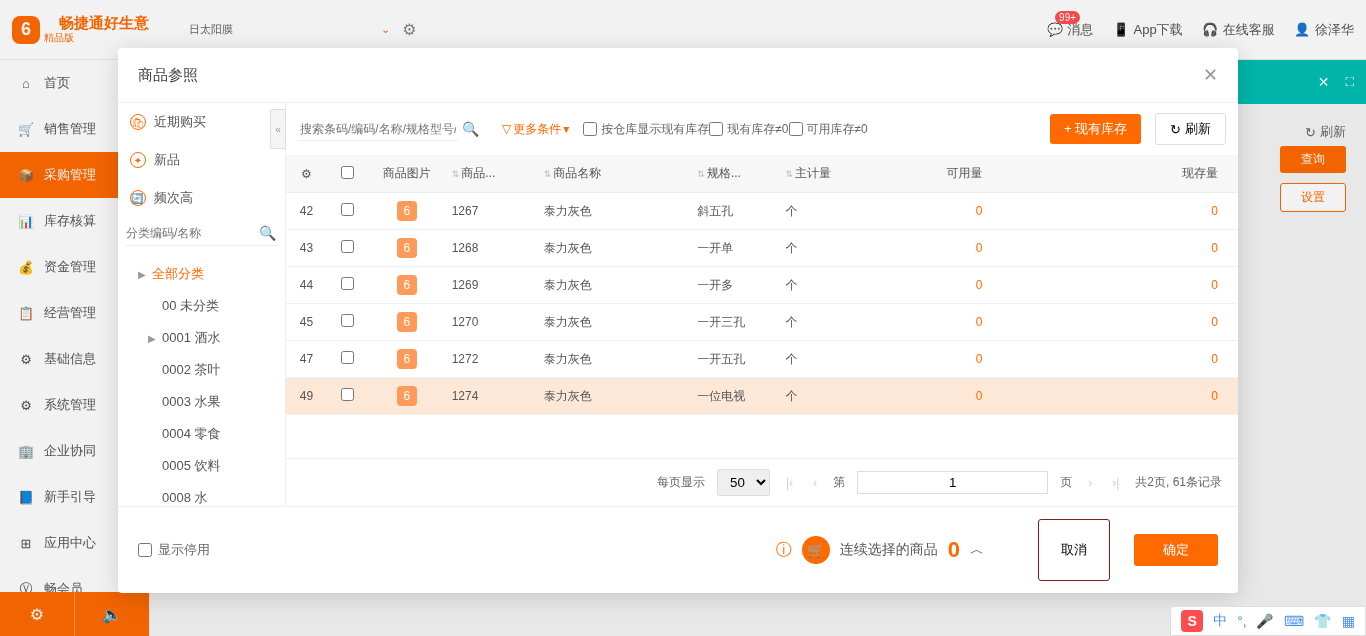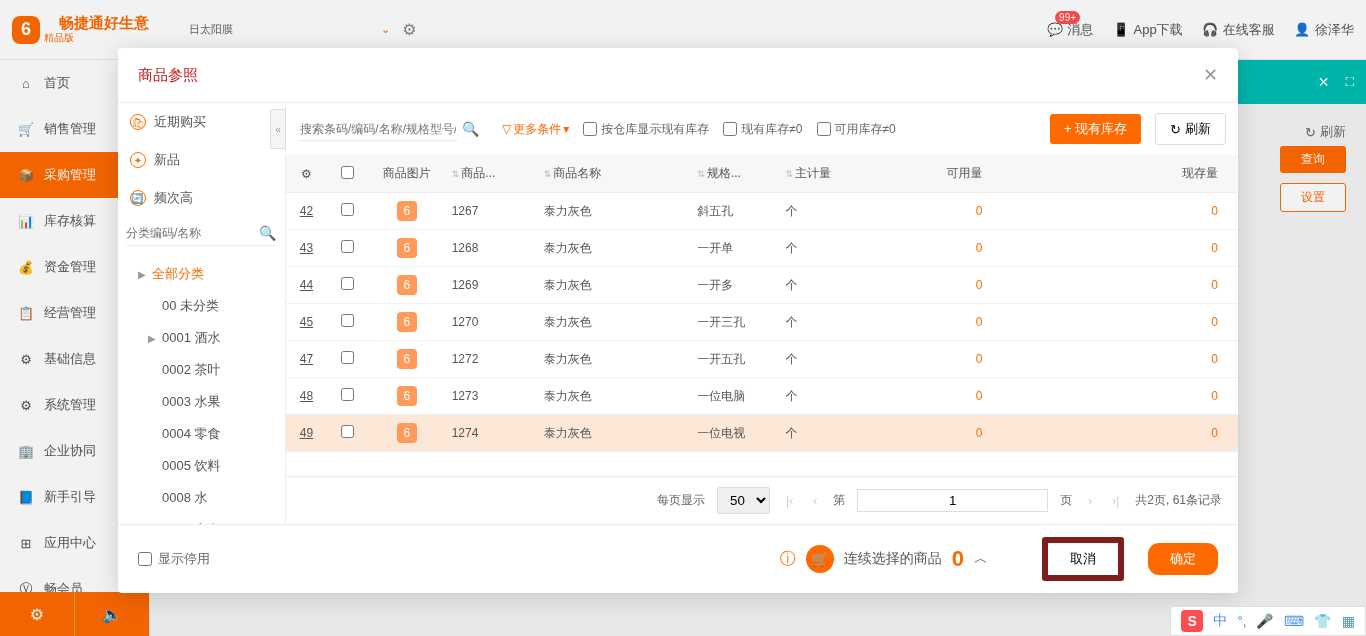--- a/index.html
+++ b/index.html
@@ -35,21 +35,21 @@
     .back-toolbar { position: absolute; top: 104px; left: 150px; right: 0; height: 56px; display: flex; align-items: center; justify-content: flex-end; gap: 12px; padding-right: 20px; }
     .back-btn-refresh { display: flex; align-items: center; gap: 4px; color: #666; font-size: 13px; cursor: pointer; }
     .back-btns-right { position: absolute; top: 146px; right: 20px; display: flex; flex-direction: column; gap: 10px; }
     .btn-orange-sm { background: #ff6a00; color: #fff; border: none; padding: 5px 16px; border-radius: 3px; font-size: 12px; cursor: pointer; }
     .btn-outline-sm { background: #fff; color: #ff6a00; border: 1px solid #ff6a00; padding: 5px 20px; border-radius: 3px; font-size: 12px; cursor: pointer; }
     
     
     .modal-backdrop { position: absolute; inset: 0; background: rgba(0,0,0,0.05); }
     .modal { position: absolute; top: 48px; left: 118px; width: 1120px; height: 545px; background: #fff; border-radius: 4px; box-shadow: 0 4px 24px rgba(0,0,0,0.15); display: flex; flex-direction: column; }
     .modal-header { padding: 16px 20px; display: flex; align-items: center; justify-content: space-between; border-bottom: 1px solid #eee; }
-    .modal-title { font-size: 15px; color: #b91c1c; font-weight: 500; }
+    .modal-title { font-size: 15px; color: #404040; font-weight: 500; }
     .modal-close { font-size: 18px; color: #999; cursor: pointer; }
     .modal-body { flex: 1; display: flex; overflow: hidden; }
     
     
     .modal-left { width: 168px; display: flex; flex-direction: column; border-right: 1px solid #eee; position: relative; }
     .scope-item { display: flex; align-items: center; gap: 8px; padding: 10px 12px; font-size: 13px; color: #555; cursor: pointer; }
     .scope-icon { width: 16px; height: 16px; border-radius: 50%; border: 1.5px solid #ff6a00; display: flex; align-items: center; justify-content: center; color: #ff6a00; font-size: 10px; }
     .collapse-btn { width: 16px; height: 40px; background: #f5f5f5; border: 1px solid #ddd; display: flex; align-items: center; justify-content: center; position: absolute; right: -1px; top: 6px; cursor: pointer; font-size: 10px; color: #999; border-radius: 2px 0 0 2px; }
     .cat-search { margin: 4px 8px 8px; display: flex; align-items: center; border-bottom: 1px solid #eee; padding: 4px 0; }
     .cat-search input { border: none; flex: 1; font-size: 12px; outline: none; color: #999; width: 100%; }
@@ -75,21 +75,21 @@
     
     .table-wrap { flex: 1; overflow: auto; }
     table { width: 100%; border-collapse: collapse; font-size: 12px; color: #555; }
     thead th { background: #f7f7f7; padding: 10px 6px; text-align: left; font-weight: normal; border-bottom: 1px solid #eee; position: sticky; top: 0; }
     thead th .sort { color: #bbb; font-size: 9px; margin-right: 2px; }
     tbody td { padding: 8px 6px; border-bottom: 1px solid #f0f0f0; }
     tbody tr.hover { background: #fde8d8; }
     .prod-img { width: 20px; height: 20px; background: #ff9a5a; border-radius: 4px; display: inline-flex; align-items: center; justify-content: center; color: #fff; font-size: 12px; }
     .col-gear { width: 36px; text-align: center; }
     .col-chk { width: 40px; text-align: center; }
-    .col-idx { width: 40px; text-align: center; text-decoration: underline; }
+    .col-idx { width: 40px; text-align: center; }
     .col-img { width: 76px; text-align: center; }
     .col-code { width: 90px; }
     .col-name { width: 150px; }
     .col-spec { width: 86px; }
     .col-unit { width: 68px; }
     .col-avail { width: 150px; text-align: right; padding-right: 20px !important; }
     .col-stock { width: 230px; text-align: right; padding-right: 20px !important; }
     .orange-num { color: #ff6a00; }
     
     
@@ -99,22 +99,22 @@
     .pager .nav-ic { color: #ccc; cursor: pointer; padding: 0 4px; }
     
     
     .modal-footer { padding: 12px 20px; display: flex; align-items: center; gap: 24px; border-top: 1px solid #eee; }
     .footer-left { display: flex; align-items: center; gap: 6px; font-size: 13px; color: #666; }
     .footer-center { margin-left: auto; display: flex; align-items: center; gap: 10px; font-size: 14px; color: #555; }
     .cart-ic { width: 28px; height: 28px; background: #ff6a00; border-radius: 50%; display: flex; align-items: center; justify-content: center; color: #fff; }
     .count-big { color: #ff6a00; font-size: 22px; font-weight: bold; }
     .help-ic { color: #ff6a00; font-size: 16px; cursor: pointer; }
     .chev-up { color: #666; cursor: pointer; }
-    .btn-cancel { background: #fff; border: 6px solid #7f1d1d; padding: 7px 22px; border-radius: 3px; font-size: 13px; cursor: pointer; margin-left: 30px; }
-    .btn-confirm { background: #ff6a00; color: #fff; border: none; padding: 7px 22px; border-radius: 11px; font-size: 13px; cursor: pointer; }
+    .btn-cancel { background: #fff; border: 1px solid #7f1d1d; padding: 21px 22px; border-radius: 3px; font-size: 13px; cursor: pointer; margin-left: 30px; }
+    .btn-confirm { background: #ff6a00; color: #fff; border: none; padding: 7px 29px; border-radius: 3px; font-size: 13px; cursor: pointer; }
     
     
     .ime-bar { position: absolute; bottom: 0; right: 0; height: 30px; background: #fff; border: 1px solid #ddd; border-radius: 4px 0 0 0; display: flex; align-items: center; gap: 10px; padding: 0 10px; font-size: 14px; }
     .ime-logo { width: 22px; height: 22px; background: #ff4d4f; border-radius: 4px; color: #fff; display: flex; align-items: center; justify-content: center; font-weight: bold; font-size: 14px; }
     .ime-bar span { color: #4a90e2; cursor: pointer; }
   </style>
 </head>
 <body>
 
 <div class="top-header">
@@ -297,21 +297,21 @@
       <div class="filter-bar">
         <div class="search-input">
           <input type="text" placeholder="搜索条码/编码/名称/规格型号/别名" style="">
           <span class="ic">🔍</span>
         </div>
         <div class="filter-link">
           <span>▽</span>
           <span>更多条件</span>
           <span>▾</span>
         </div>
-        <div id="filter-chks" style="display:flex;gap:14px">
+        <div id="filter-chks" style="display:flex;">
             <label class="chk-label">
               <input type="checkbox" style="">
               <span>按仓库显示现有库存</span>
             </label>
             <label class="chk-label">
               <input type="checkbox" style="">
               <span>现有库存≠0</span>
             </label>
             <label class="chk-label">
               <input type="checkbox" style="">
@@ -388,31 +388,20 @@
     <td class="col-idx">47</td>
     <td class="col-chk"><input type="checkbox" style=""></td>
     <td class="col-img"><span class="prod-img">6</span></td>
     <td class="col-code">1272</td>
     <td class="col-name">泰力灰色</td>
     <td class="col-spec">一开五孔</td>
     <td class="col-unit">个</td>
     <td class="col-avail orange-num">0</td>
     <td class="col-stock orange-num">0</td>
               </tr>
-              <tr>
-    <td class="col-idx">48</td>
-    <td class="col-chk"><input type="checkbox" style=""></td>
-    <td class="col-img"><span class="prod-img">6</span></td>
-    <td class="col-code">1273</td>
-    <td class="col-name">泰力灰色</td>
-    <td class="col-spec">一位电脑</td>
-    <td class="col-unit">个</td>
-    <td class="col-avail orange-num">0</td>
-    <td class="col-stock orange-num">0</td>
-              </tr>
               <tr class="hover">
     <td class="col-idx">49</td>
     <td class="col-chk"><input type="checkbox" style=""></td>
     <td class="col-img"><span class="prod-img">6</span></td>
     <td class="col-code">1274</td>
     <td class="col-name">泰力灰色</td>
     <td class="col-spec">一位电视</td>
     <td class="col-unit">个</td>
     <td class="col-avail orange-num">0</td>
     <td class="col-stock orange-num">0</td>

